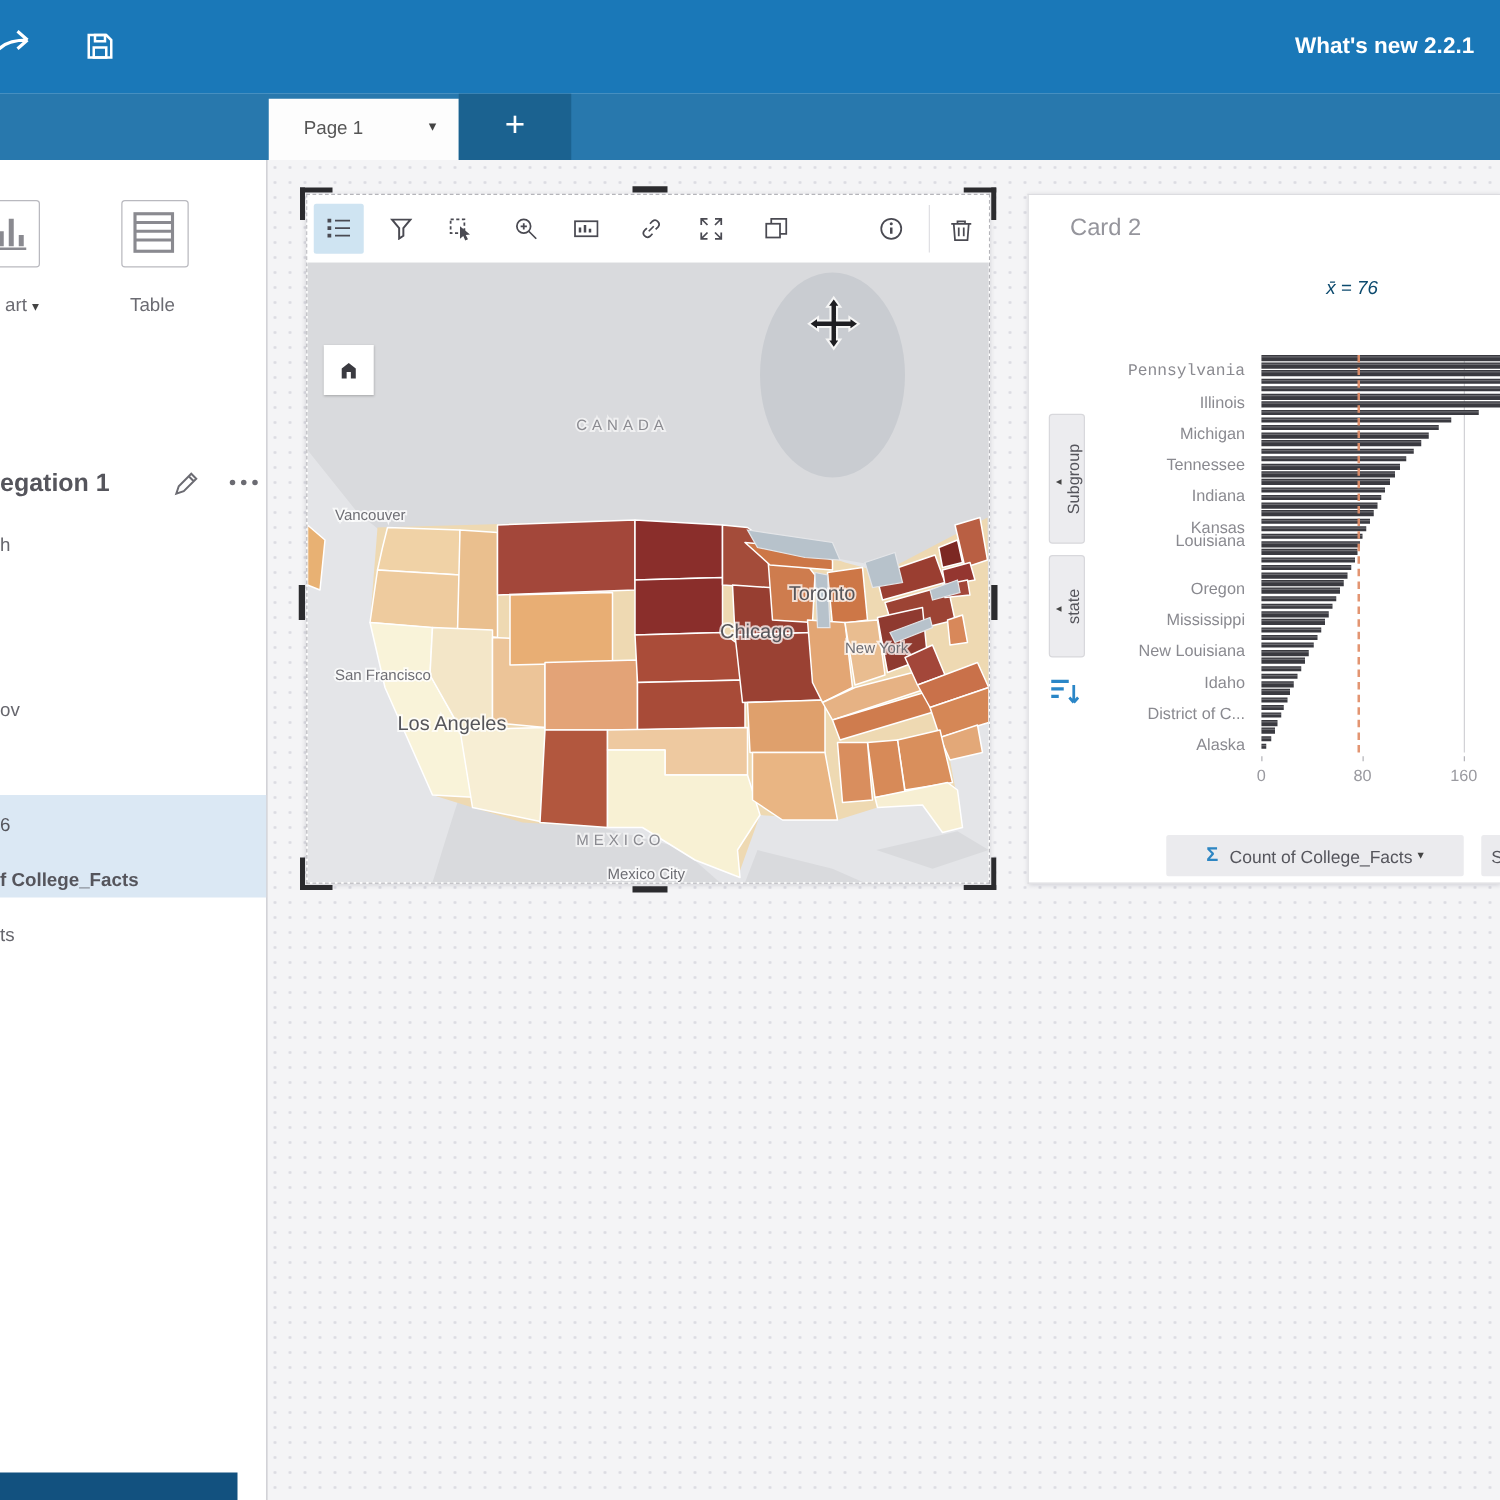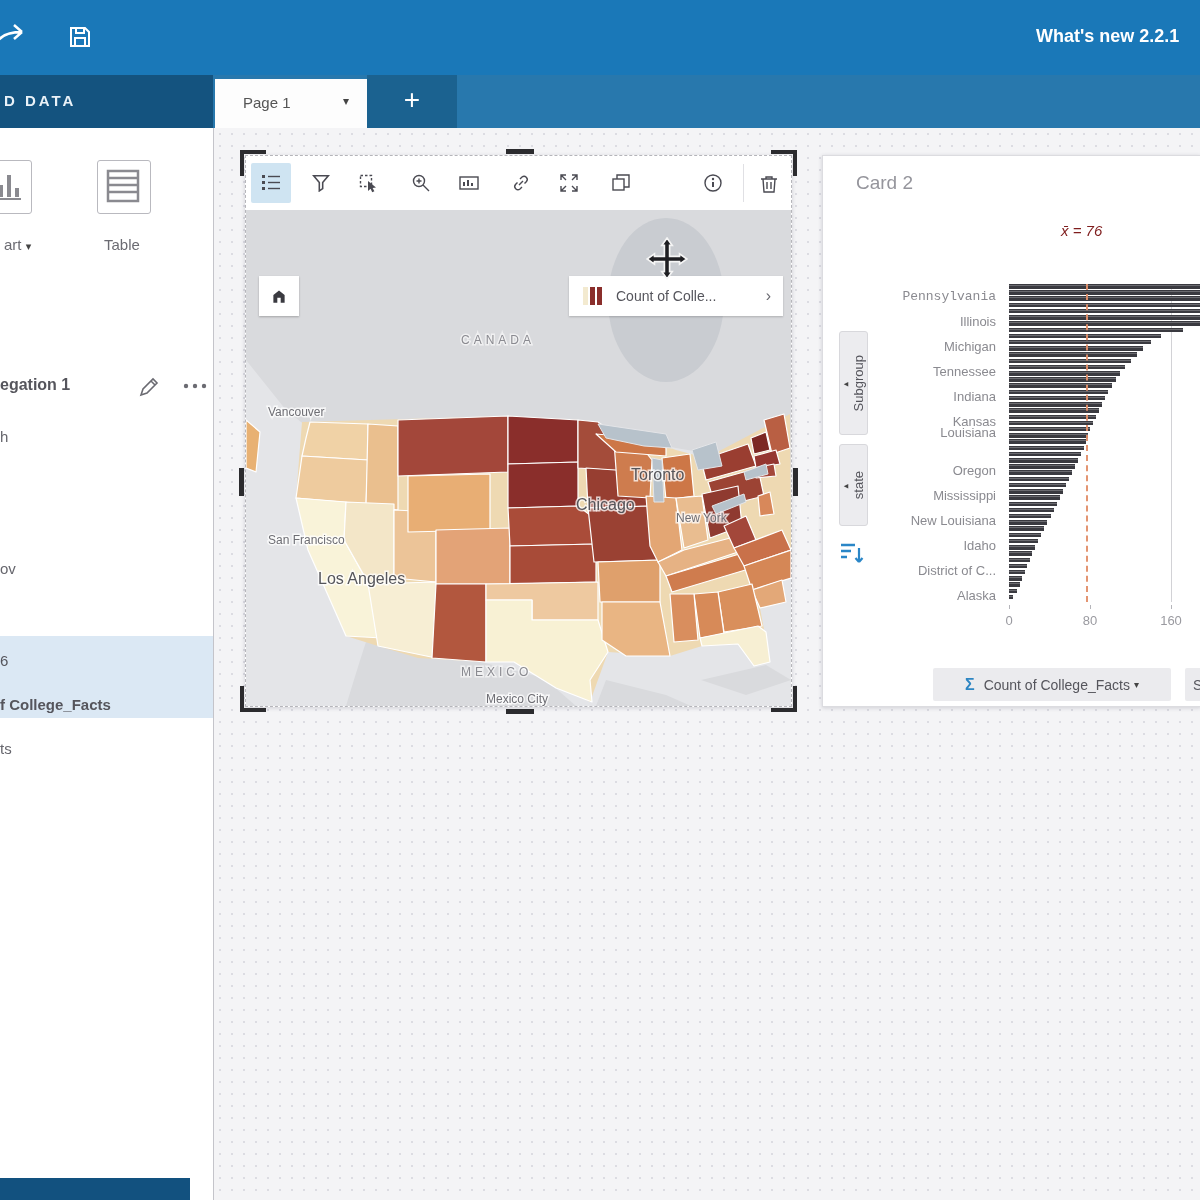--- a/index.html
+++ b/index.html
@@ -13,21 +13,21 @@
   #band-left span{position:absolute;left:4px;top:17px;color:#eaf2f8;font-size:15px;font-weight:bold;letter-spacing:3px;}
   #page-tab{position:absolute;left:215px;top:4px;width:152px;height:49px;background:#fdfdfd;}
   #page-tab .lbl{position:absolute;left:28px;top:15px;font-size:15px;color:#555;}
   #page-tab .car{position:absolute;right:18px;top:15px;font-size:12px;color:#444;}
   #add-page{position:absolute;left:367px;top:0;width:90px;height:53px;background:#1b6290;color:#fff;
     font-size:28px;font-weight:300;text-align:center;line-height:50px;}
   
   #sidebar{position:absolute;left:0;top:128px;width:213px;height:1072px;background:#fff;border-right:1px solid #c4c4ca;}
   .toolbox{position:absolute;top:32px;width:52px;height:52px;border:1px solid #b9b9bf;border-radius:3px;background:#fff;}
   .toollabel{position:absolute;top:108px;font-size:15px;color:#6b6b72;}
-  #ds-title{position:absolute;left:0;top:248px;font-size:16px;color:#55555c;font-weight:bold;}
+  #ds-title{position:absolute;left:0;top:248px;font-size:20px;color:#55555c;font-weight:bold;}
   .frag{position:absolute;left:0;font-size:15px;color:#66666d;}
   #sel-block{position:absolute;left:0;top:508px;width:213px;height:82px;background:#dbe8f4;}
   #sel-block .l1{position:absolute;left:0;top:16px;font-size:15px;color:#55555c;}
   #sel-block .l2{position:absolute;left:0;top:60px;font-size:15px;color:#55555c;font-weight:bold;}
   #blue-strip{position:absolute;left:0;top:1178px;width:190px;height:22px;background:#12517f;}
   
   #canvas{position:absolute;left:214px;top:128px;width:986px;height:1072px;
     background-image:radial-gradient(#dcdce2 1px,transparent 1.3px);background-size:12px 12px;}
   
   .card{position:absolute;background:#fff;box-shadow:0 1px 4px rgba(40,40,60,.18);}
@@ -50,21 +50,21 @@
   #legend-chip .ramp i{width:5px;height:18px;margin-right:2px;}
   #legend-chip .txt{margin-left:12px;font-size:14px;color:#55555c;flex:1;}
   #legend-chip .chev{margin-right:12px;color:#6b6b72;font-size:16px;}
   #move-glyph{position:absolute;left:398px;top:26px;}
   .maplabel{font-size:12px;fill:#6e6e74;paint-order:stroke;stroke:#ffffff;stroke-width:3px;stroke-opacity:.75;}
   .country{font-size:12px;fill:#8a8a90;letter-spacing:4px;paint-order:stroke;stroke:#fff;stroke-width:3px;stroke-opacity:.6;}
   .city-big{font-size:16px;fill:#55555a;}
   
   #card2{left:822px;top:155px;width:378px;height:550px;border:1px solid #dcdce0;border-right:none;overflow:hidden;}
   #card2-title{position:absolute;left:33px;top:16px;font-size:19px;color:#95959c;}
-  #mean-label{position:absolute;left:238px;top:66px;font-size:15px;color:#7f1d1d;font-style:italic;}
+  #mean-label{position:absolute;left:238px;top:66px;font-size:15px;color:#0c4a6e;font-style:italic;}
   #plot{position:absolute;left:186px;top:128px;width:192px;height:318px;overflow:hidden;}
   .bar{position:absolute;left:0;height:4.5px;background:#3a3a40;}
   .bar::after{content:"";position:absolute;left:0;top:1px;width:100%;height:1px;background:rgba(255,255,255,.25);}
   #grid160{position:absolute;left:348px;top:128px;width:1px;height:318px;background:#d2d2d6;}
   #meanline{position:absolute;top:128px;width:0;height:318px;border-left:2px dashed #e2906b;opacity:.95;}
   #ylabels{position:absolute;left:0;top:128px;width:176px;height:318px;}
   .ylab{position:absolute;right:3px;font-size:13px;color:#8a8a90;white-space:nowrap;}
   #xticks{position:absolute;left:0;top:452px;width:378px;height:20px;}
   .xtick{position:absolute;transform:translateX(-50%);font-size:13px;color:#9a9aa0;}
   .xtickmark{position:absolute;width:1px;height:4px;background:#b5b5ba;top:-3px;}
@@ -88,23 +88,20 @@
   </svg>
   <svg class="abs" style="left:68px;top:25px" width="24" height="24" viewBox="0 0 24 24">
     <path d="M3 3 H17 L21 7 V21 H3 Z" stroke="#fff" stroke-width="2" fill="none"></path>
     <rect x="7" y="13" width="10" height="8" stroke="#fff" stroke-width="2" fill="none"></rect>
     <rect x="8" y="3" width="8" height="5" stroke="#fff" stroke-width="2" fill="none"></rect>
   </svg>
   <div id="whats-new">What's new 2.2.1</div>
 </div>
 
 <div id="band">
-  <div id="band-left">
-    <span>D DATA</span>
-  </div>
   <div id="page-tab">
     <span class="lbl">Page 1</span>
     <span class="car">▾</span>
   </div>
   <div id="add-page">+</div>
 </div>
 
 <div id="sidebar">
   <div class="toolbox" style="left:-22px">
     <svg width="50" height="50" viewBox="0 0 50 50">
@@ -288,29 +285,20 @@
       <text x="430" y="312" class="maplabel">New York</text>
       <text x="22" y="334" class="maplabel">San Francisco</text>
       <text x="72" y="374" class="maplabel city-big">Los Angeles</text>
       <text x="240" y="493" class="maplabel">Mexico City</text>
     </svg>
 
     <div id="home-btn">
       <svg width="18" height="18" viewBox="0 0 16 16">
         <path d="M3 14 V7 L8 3 L13 7 V14 H9.5 V9.5 H6.5 V14 Z" fill="#3a3a40"></path>
       </svg>
-    </div>
-    <div id="legend-chip">
-      <span class="ramp">
-        <i style="background:#f3ead0"></i>
-          <i style="background:#8a2e2b"></i>
-          <i style="background:#8a2e2b"></i>
-      </span>
-      <span class="txt">Count of Colle...</span>
-      <span class="chev">›</span>
     </div>
     <svg id="move-glyph" width="46" height="46" viewBox="0 0 44 44">
       <path d="M22 2 L27 9 H24.5 V19.5 H34 V17 L41 22 L34 27 V24.5 H24.5 V34 H27 L22 41 L17 34 H19.5 V24.5 H10 V27 L3 22 L10 17 V19.5 H19.5 V9 H17 Z" fill="#1e1e22" stroke="#f5f5f5" stroke-width="1.6"></path>
     </svg>
   </div>
 
   <div class="bracket" style="left:-6px;top:-6px;border-left-width:4px;border-top-width:4px"></div>
   <div class="bracket" style="right:-6px;top:-6px;border-right-width:4px;border-top-width:4px"></div>
   <div class="bracket" style="left:-6px;bottom:-6px;border-left-width:4px;border-bottom-width:4px"></div>
   <div class="bracket" style="right:-6px;bottom:-6px;border-right-width:4px;border-bottom-width:4px"></div>

